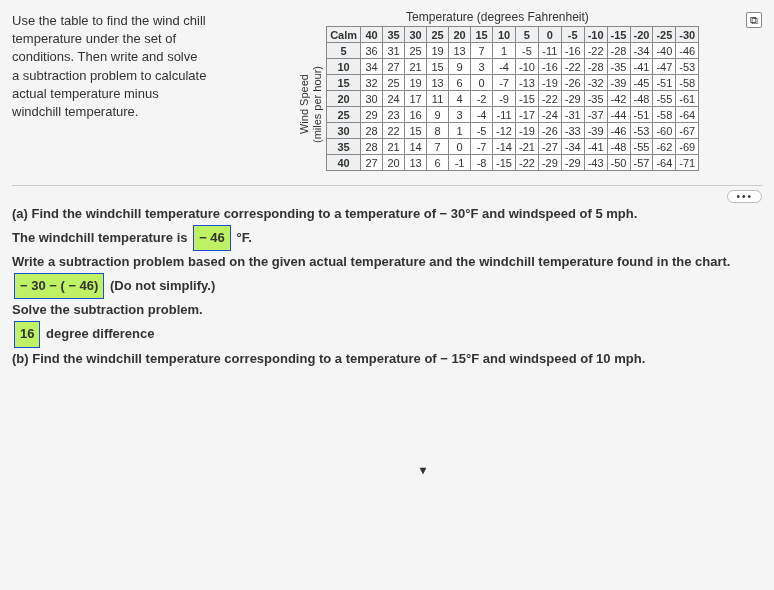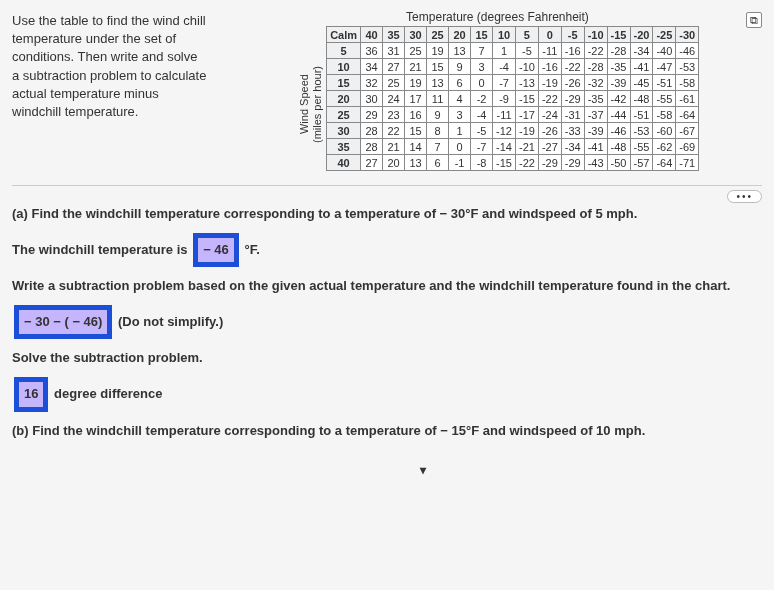--- a/index.html
+++ b/index.html
@@ -85,24 +85,24 @@
       border-radius: 10px;
       padding: 0 8px;
       font-size: 10px;
       letter-spacing: 2px;
       background: #fff;
       margin-top: -6px;
     }
     .q { line-height: 1.7; clear: both; font-weight: bold; }
     .answer-box {
       display: inline-block;
-      border: 5px solid #1d4ed8;
-      background: #c4b5fd;
+      border: 1px solid #1d4ed8;
+      background: #bef264;
       padding: 1px 5px;
-      margin: 8px 2px;
+      margin: 0 2px;
     }
     .empty-box {
       display: inline-block;
       width: 18px;
       height: 18px;
       border: 2px solid #2a72c4;
       vertical-align: middle;
       margin: 0 2px;
     }
     .cursor-icon {

